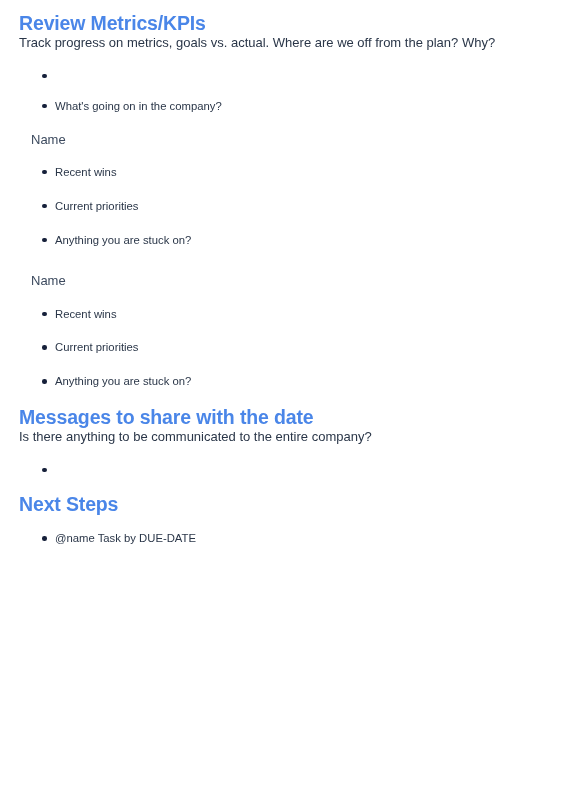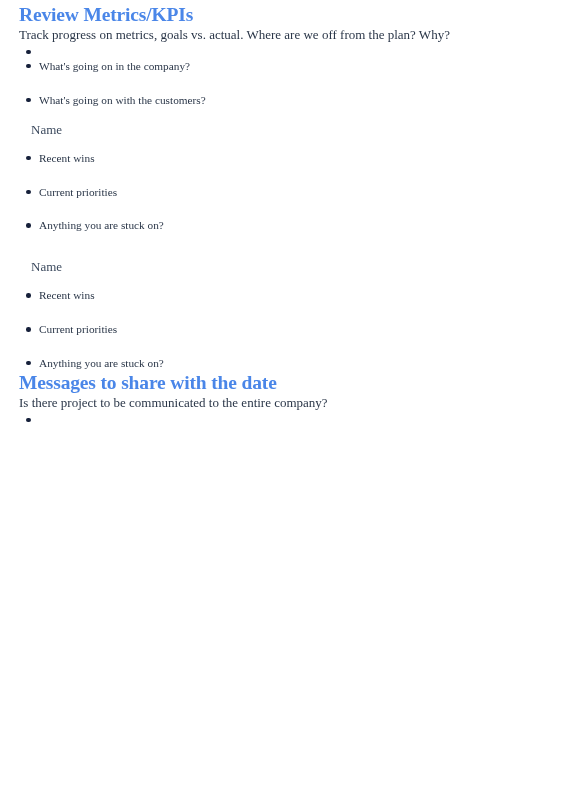--- a/index.html
+++ b/index.html
@@ -13,24 +13,23 @@
     height: 808px;
     overflow: hidden;
     font-family: "Liberation Sans", "DejaVu Sans", sans-serif;
     -webkit-font-smoothing: antialiased;
   }
 
   .page {
     width: 586px;
     height: 808px;
     box-sizing: border-box;
-    padding: 4px 20px 0 19px;
+    padding: 12px 20px 0 19px;
     background: #ffffff;
     position: relative;
-    font-family: Liberation Serif, serif;
   }
 
   h2.section-heading {
     color: #4a86e8;
     font-size: 19.5px;
     font-weight: bold;
     line-height: 1.15;
     letter-spacing: -0.15px;
     margin: 0;
     padding: 0;
@@ -48,21 +47,21 @@
   .name-label {
     color: #3c4a5e;
     font-size: 13px;
     line-height: 1.4;
     margin: 12px;
     padding: 0;
   }
 
   ul.bullets {
     list-style: none;
-    margin: 0;
+    margin: 16px;
     padding: 0;
   }
 
   ul.bullets > li {
     position: relative;
     padding-left: 20px;
     color: #2a3648;
     font-size: 11.3px;
     line-height: 1.4;
     min-height: 14px;
@@ -103,21 +102,20 @@
     <h2 class="section-heading gap-top-14">Review Metrics/KPIs</h2>
     <p class="section-desc gap-top-18">Track progress on metrics, goals vs. actual. Where are we off from the plan? Why?</p>
     <ul class="bullets gap-top-12">
       <li class="empty-item"></li>
     </ul>
   </div>
 
   <div>
     <ul class="bullets li-space gap-top-20">
       <li>What's going on in the company?</li>
-      <li>What's going on with the customers?</li>
     </ul>
   </div>
 
   <div>
 
     <div class="gap-top-12">
       <div class="name-label">Name</div>
       <ul class="bullets li-space gap-top-12">
         <li>Recent wins</li>
         <li>Current priorities</li>
@@ -133,20 +131,26 @@
         <li>Anything you are stuck on?</li>
       </ul>
     </div>
   </div>
 
   <div>
   </div>
 
   <div>
     <h2 class="section-heading gap-top-16">Messages to share with the date</h2>
-    <p class="section-desc gap-top-18">Is there project to be communicated to the entire company?</p>
+    <p class="section-desc gap-top-18">Is there anything to be communicated to the entire company?</p>
     <ul class="bullets gap-top-12">
       <li class="empty-item"></li>
     </ul>
   </div>
 
+  <div>
+    <h2 class="section-heading gap-top-26">Next Steps</h2>
+    <ul class="bullets gap-top-20">
+      <li>@name Task by DUE-DATE</li>
+    </ul>
+  </div>
 
 </div>
 
 </body></html>

